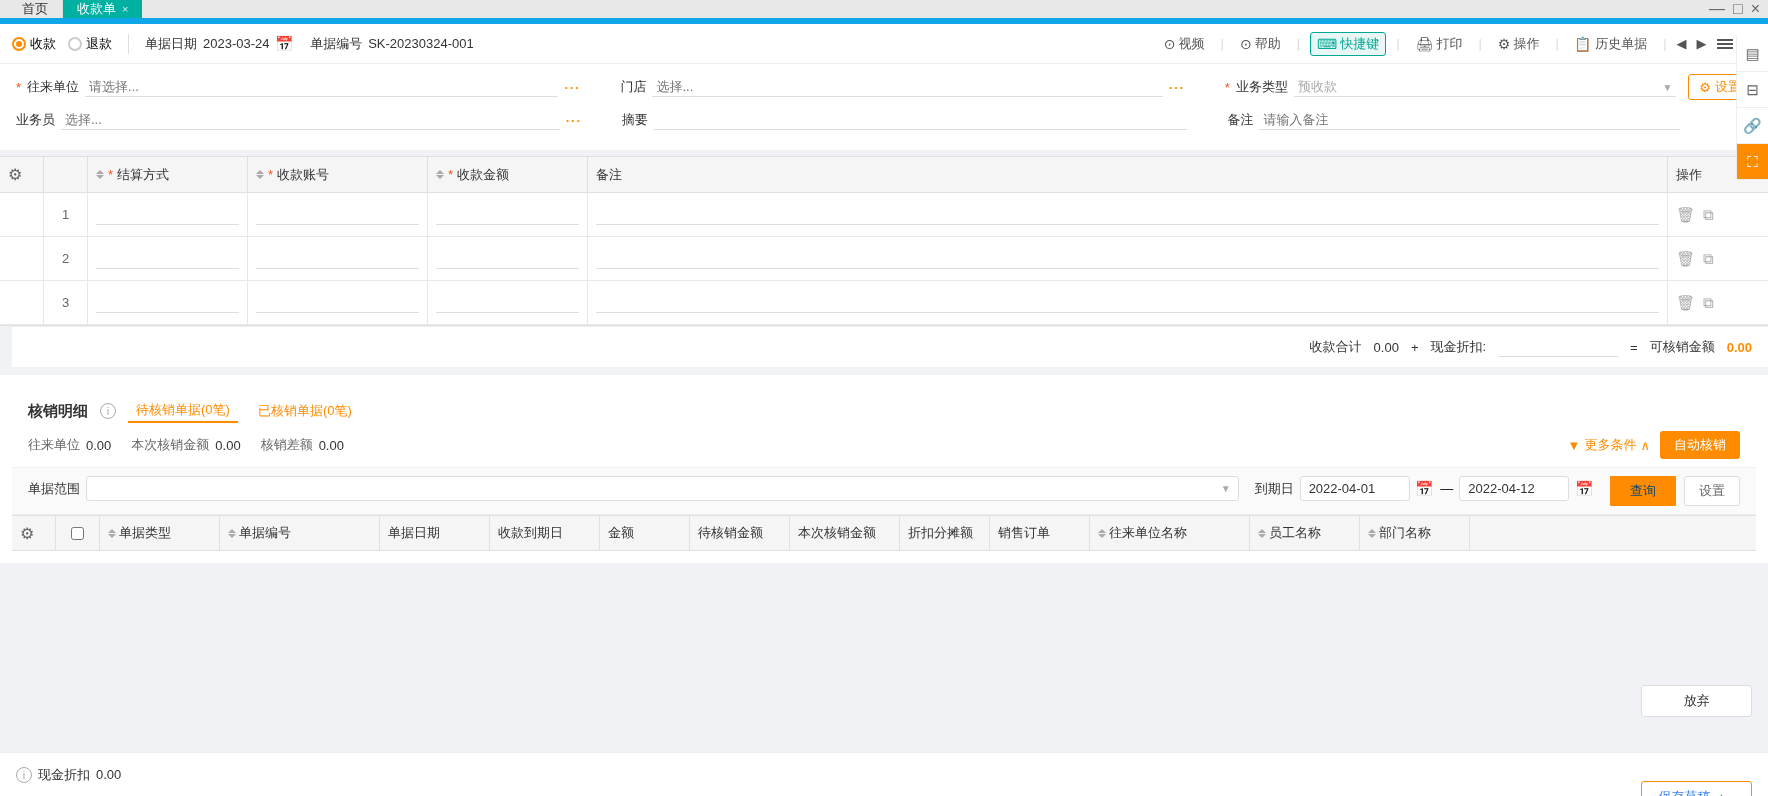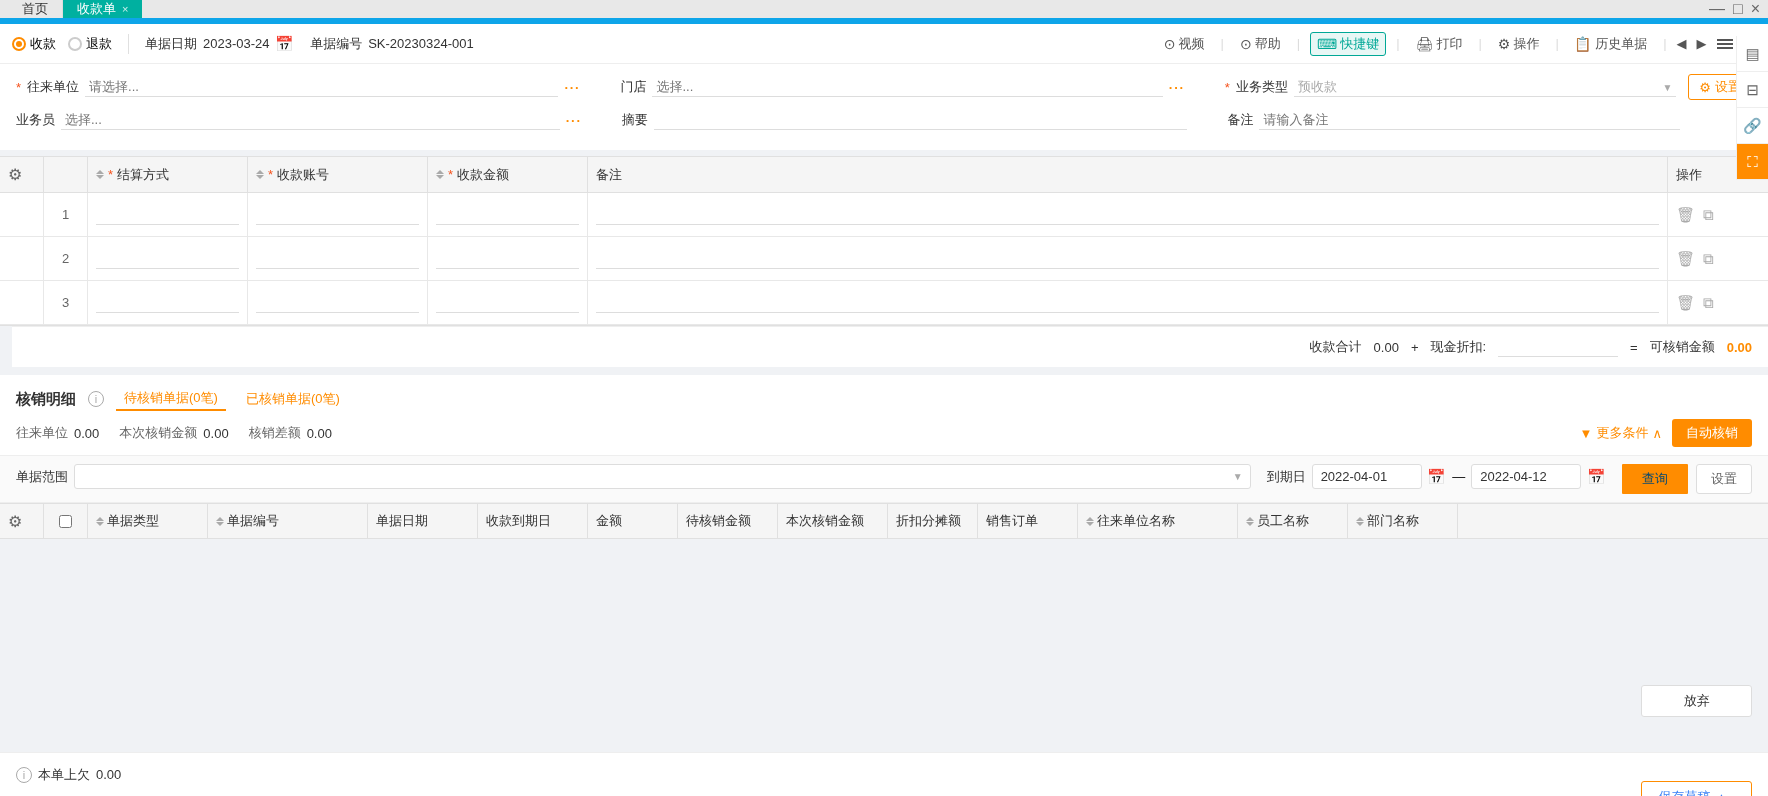--- a/index.html
+++ b/index.html
@@ -107,21 +107,21 @@
     .summary-input {
       border: none; border-bottom: 1px solid #ddd; width: 120px; padding: 2px 4px;
       outline: none; text-align: right;
     }
     .orange-text { color: #ff8c00; font-weight: bold; }
 
     
     .section-sep { height: 8px; background: #f0f2f5; }
 
     
-    .recon-area { background: white; padding: 0; }
+    .recon-area { background: white; padding: 12px; }
     .recon-header { padding: 12px 16px 0 16px; display: flex; align-items: center; gap: 12px; }
     .recon-title { font-size: 15px; font-weight: bold; color: #333; }
     .info-icon {
       width: 16px; height: 16px; border-radius: 50%; border: 1px solid #aaa;
       display: inline-flex; align-items: center; justify-content: center;
       font-size: 11px; color: #aaa; cursor: pointer;
     }
     .recon-tab {
       padding: 2px 8px; color: #ff8c00; cursor: pointer; font-size: 13px;
     }
@@ -597,21 +597,21 @@
           <span class="sort-down"></span>
         </div>
       <span>部门名称</span>
     </div>
   </div>
 </div>
 
 <div class="footer">
   <div class="footer-info">
     <span class="info-icon">i</span>
-    <span>本单上欠</span>
+    <span>现金折扣</span>
     <span>0.00</span>
   </div>
   <div class="footer-btns">
     <button class="btn-discard">
       <span>放弃</span>
     </button>
     <button class="btn-draft">
       <span>保存草稿</span>
       <span class="btn-arrow">▲</span>
     </button>

